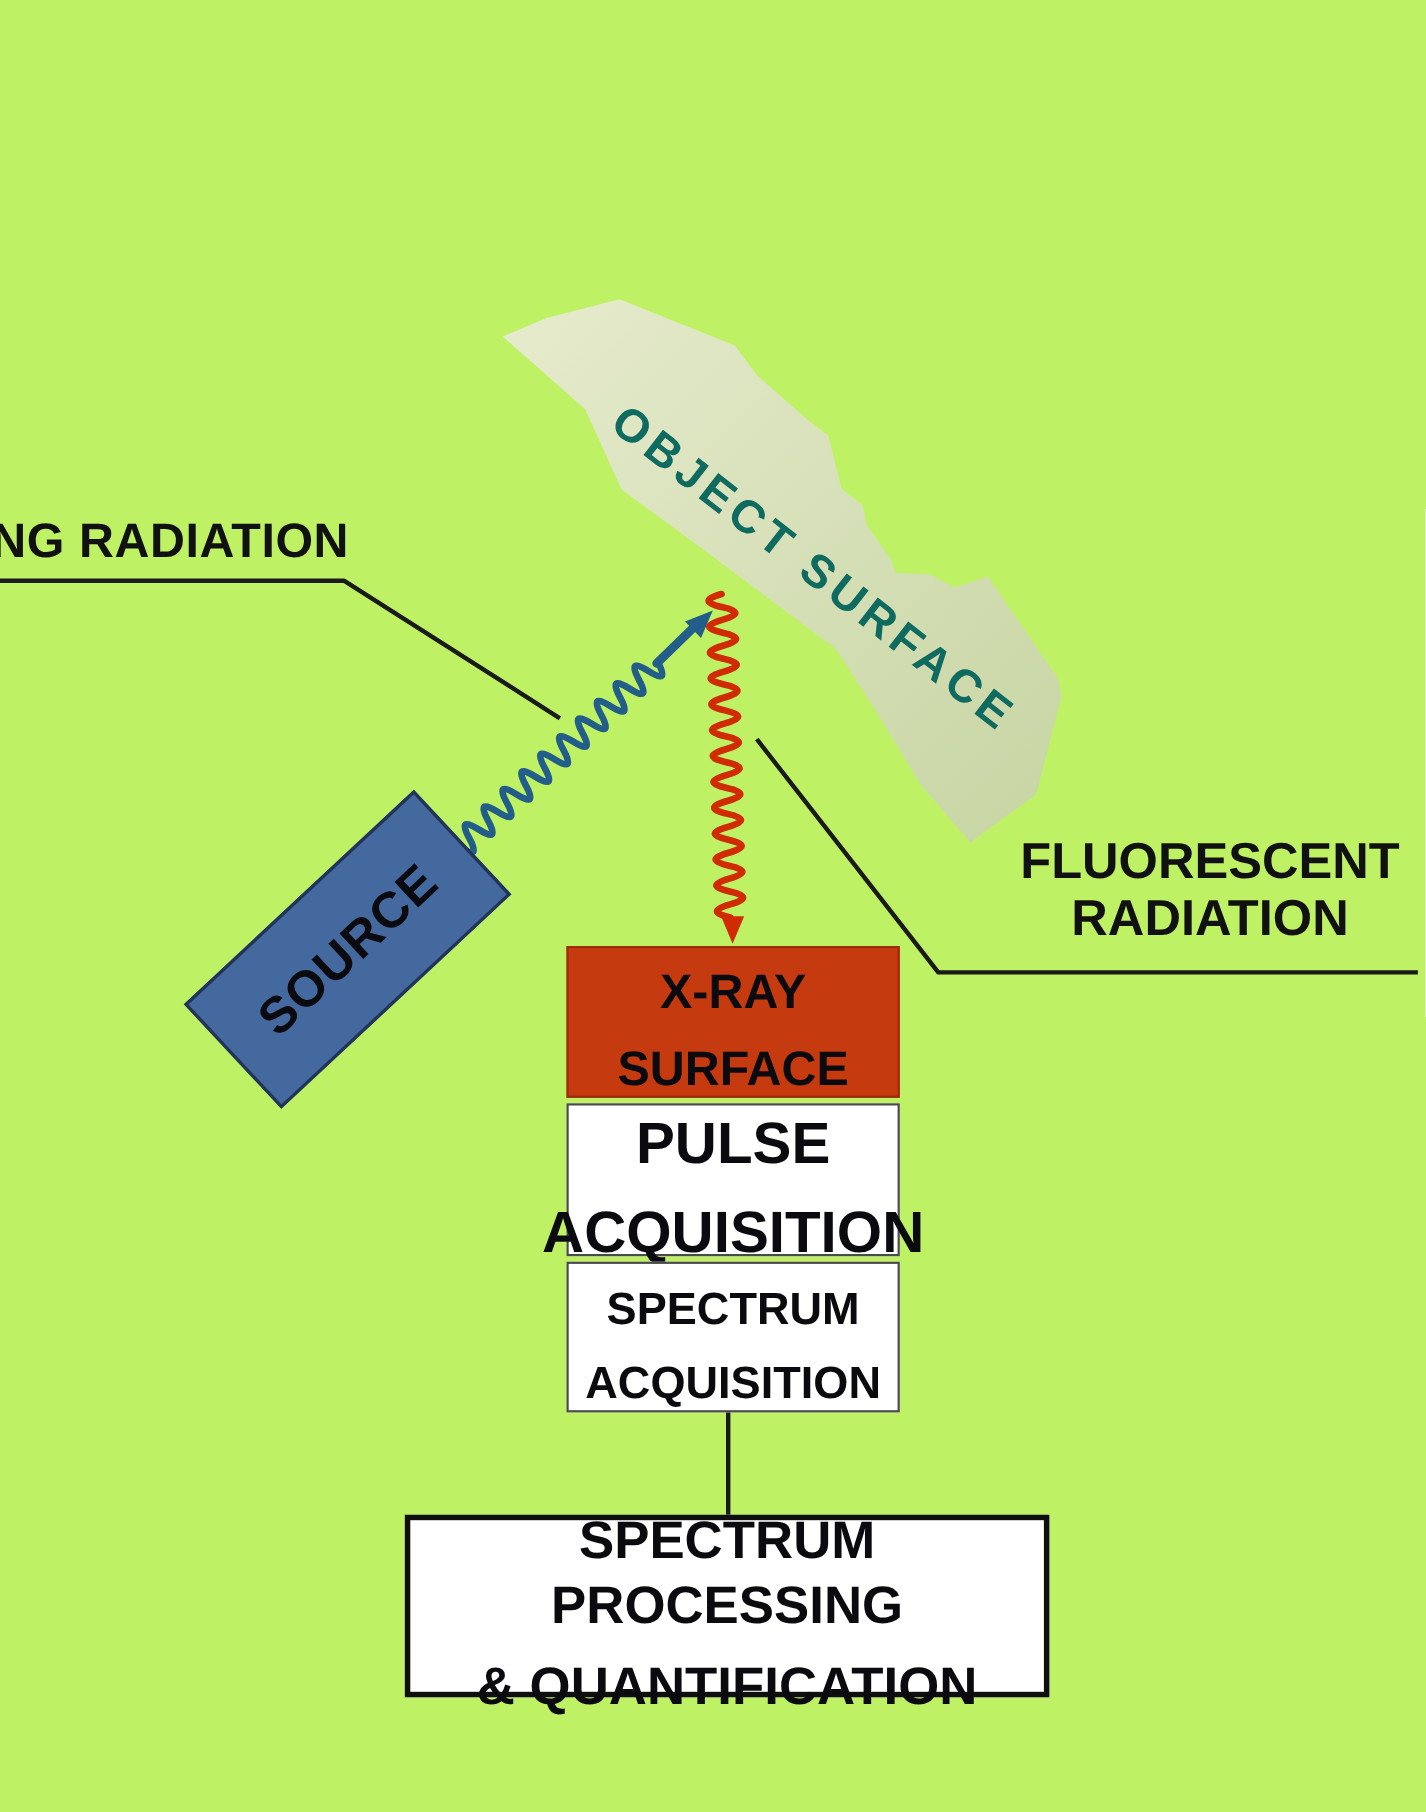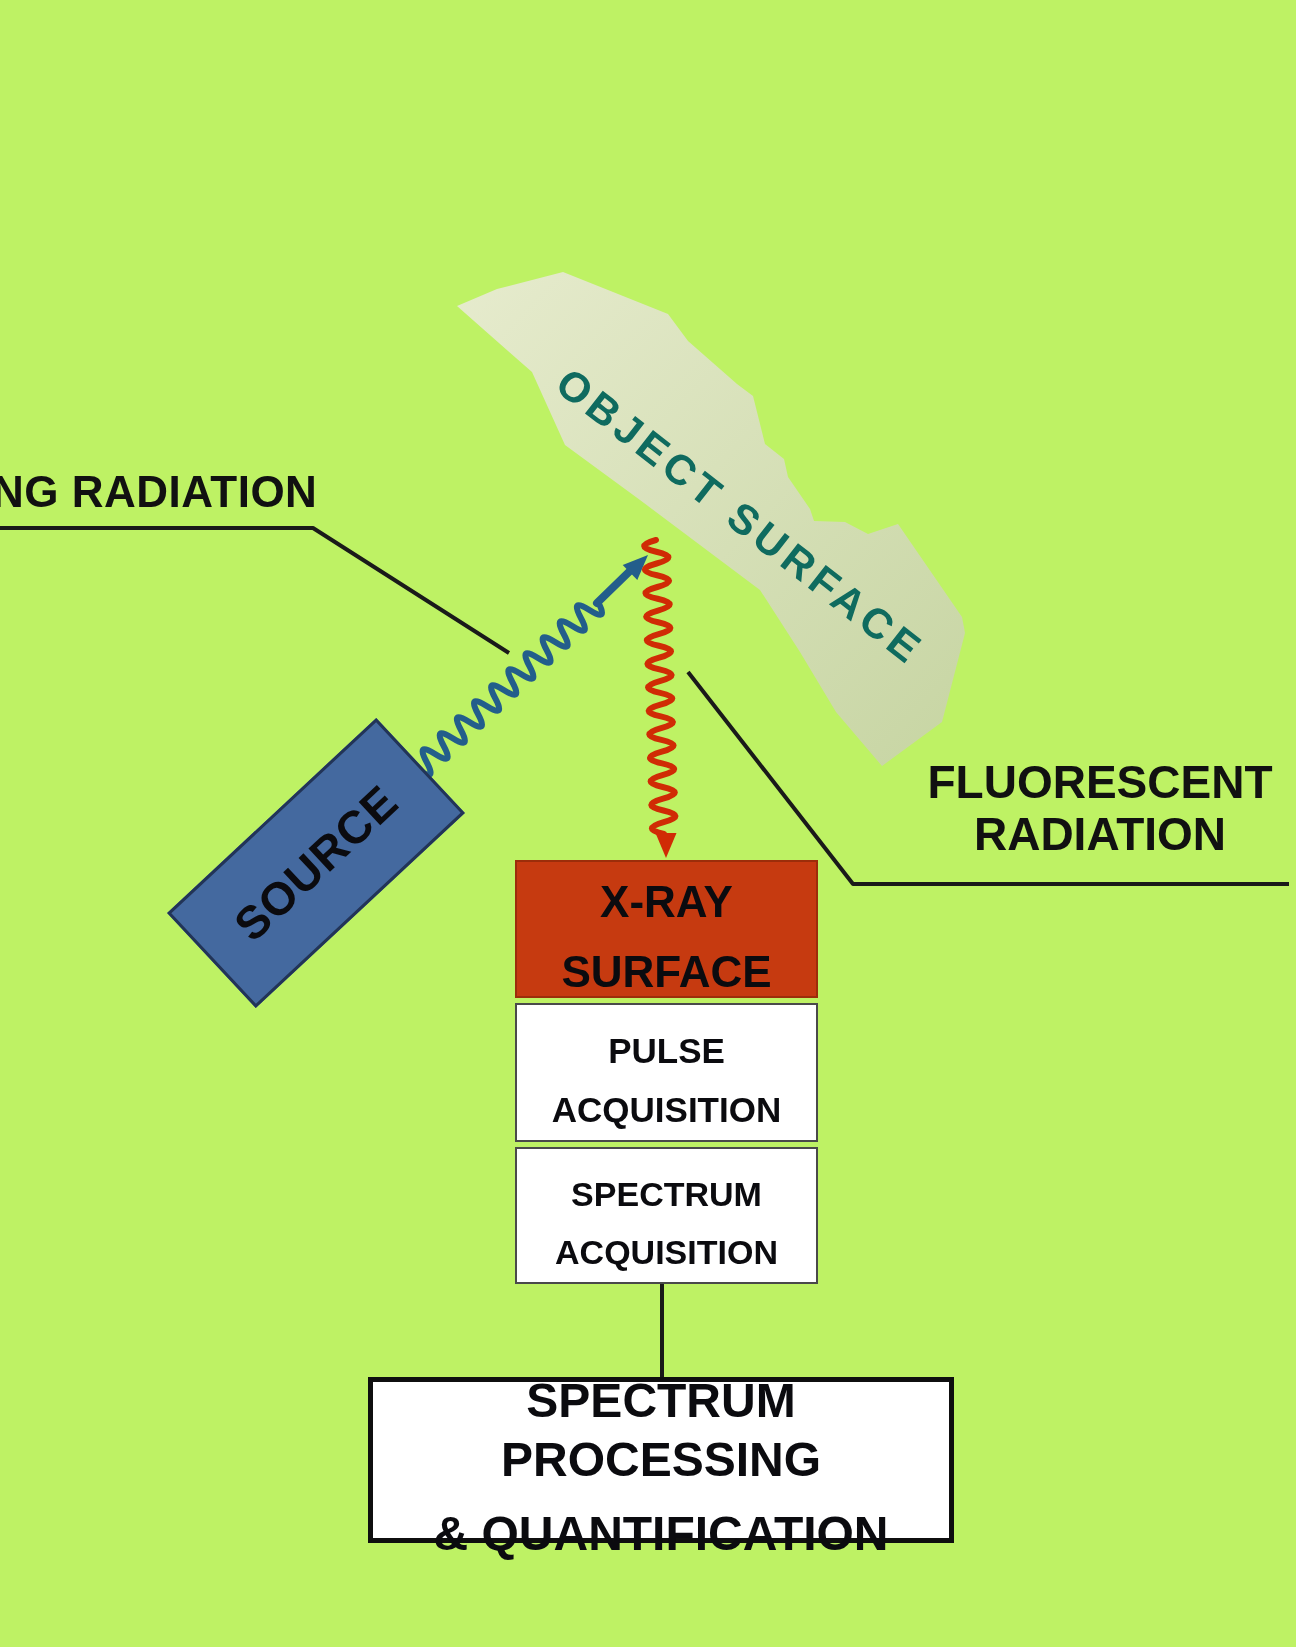--- a/index.html
+++ b/index.html
@@ -53,26 +53,26 @@
     font-size:46px;letter-spacing:1px;
   }
   #detector-box{
     left:515px;top:860px;width:303px;height:138px;
     border:2px solid #9c2d0a;
     font-size:44px;line-height:1.22;
   }
   #pulse-box{
     left:515px;top:1003px;width:303px;height:139px;
     border:2px solid #4a4a4a;
-    font-size:35px;line-height:1.22;
+    font-size:53px;line-height:1.22;
   }
   #acquisition-box{
     left:515px;top:1147px;width:303px;height:137px;
     border:2px solid #4a4a4a;
-    font-size:34px;line-height:1.22;
+    font-size:41px;line-height:1.22;
   }
   #final-box{
     left:368px;top:1377px;width:586px;height:166px;
     border:5px solid #0f0f0f;
     font-size:48px;line-height:1.22;
   }
 </style>
 </head>
 <body>
 

